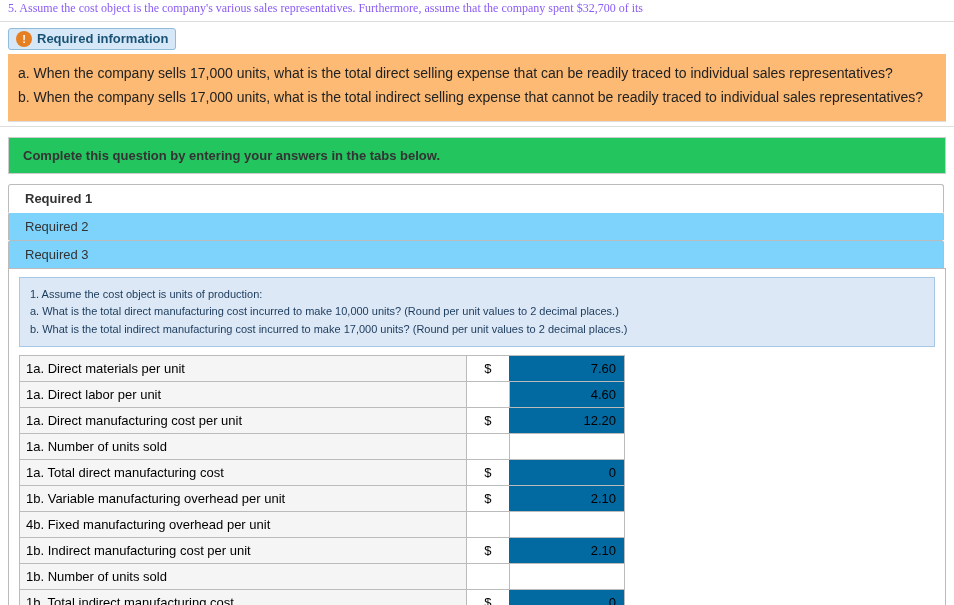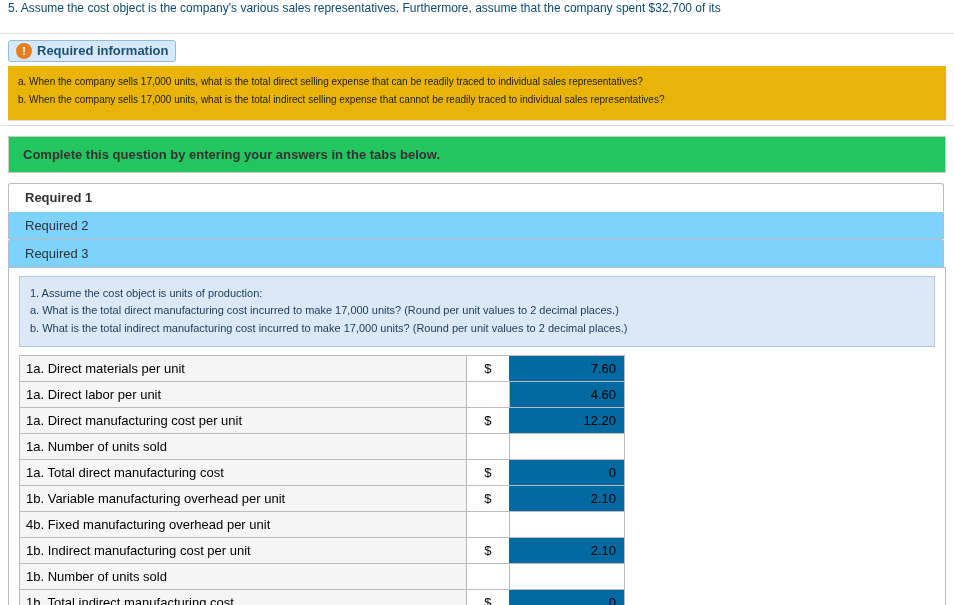--- a/index.html
+++ b/index.html
@@ -35,25 +35,25 @@
       color: #fff;
       border-radius: 50%;
       font-size: 11px;
       font-weight: bold;
       margin-right: 5px;
       flex-shrink: 0;
     }
 
     .question-text {
       padding: 8px 10px 10px 10px;
-      font-size: 10px;
+      font-size: 14px;
       color: #222;
       line-height: 1.6;
       border-bottom: 1px solid #ddd;
-      background: #eab308;
+      background: #fdba74;
     }
 
     .question-text p {
       margin-bottom: 2px;
     }
 
     .instruction-bar {
       background: #22c55e;
       border: 1px solid #ccc;
       margin: 10px 8px 0 8px;
@@ -163,24 +163,25 @@
     }
 
     .nav-btn.next {
       background: #3a6ea8;
       color: #fff;
       font-weight: bold;
     }
 
     .top-text {
       font-size: 12px;
-      color: #0c4a6e;
-      padding: 0 8px 16px 8px;
+      color: #8b5cf6;
+      padding: 0 8px 4px 8px;
       line-height: 1.4;
       border-bottom: 1px solid #ddd;
+      font-family: Liberation Serif, serif;
     }
   </style>
 </head>
 <body>
 
 <div class="top-text">
   <span>5. Assume the cost object is the company's various sales representatives. Furthermore, assume that the company spent $32,700 of its</span>
 </div>
 
 <div style="padding: 6px 8px 4px 8px; background:#fff; border-bottom:1px solid #ddd;">
@@ -200,21 +201,21 @@
 
 <div class="tabs-container">
   <div class="tab active">Required 1</div>
   <div class="tab">Required 2</div>
   <div class="tab">Required 3</div>
 </div>
 
 <div class="tab-content">
   <div class="tab-instructions">
     <div>1. Assume the cost object is units of production:</div>
-    <div>a. What is the total direct manufacturing cost incurred to make 17,000 units? (Round per unit values to 2 decimal places.)</div>
+    <div>a. What is the total direct manufacturing cost incurred to make 10,000 units? (Round per unit values to 2 decimal places.)</div>
     <div>b. What is the total indirect manufacturing cost incurred to make 17,000 units? (Round per unit values to 2 decimal places.)</div>
   </div>
 
   <table class="data-table">
     <tbody id="table-body">
         <tr>
           <td>1a. Direct materials per unit</td>
           <td class="dollar-cell">$</td>
           <td class="value-cell">7.60</td>
         </tr>

